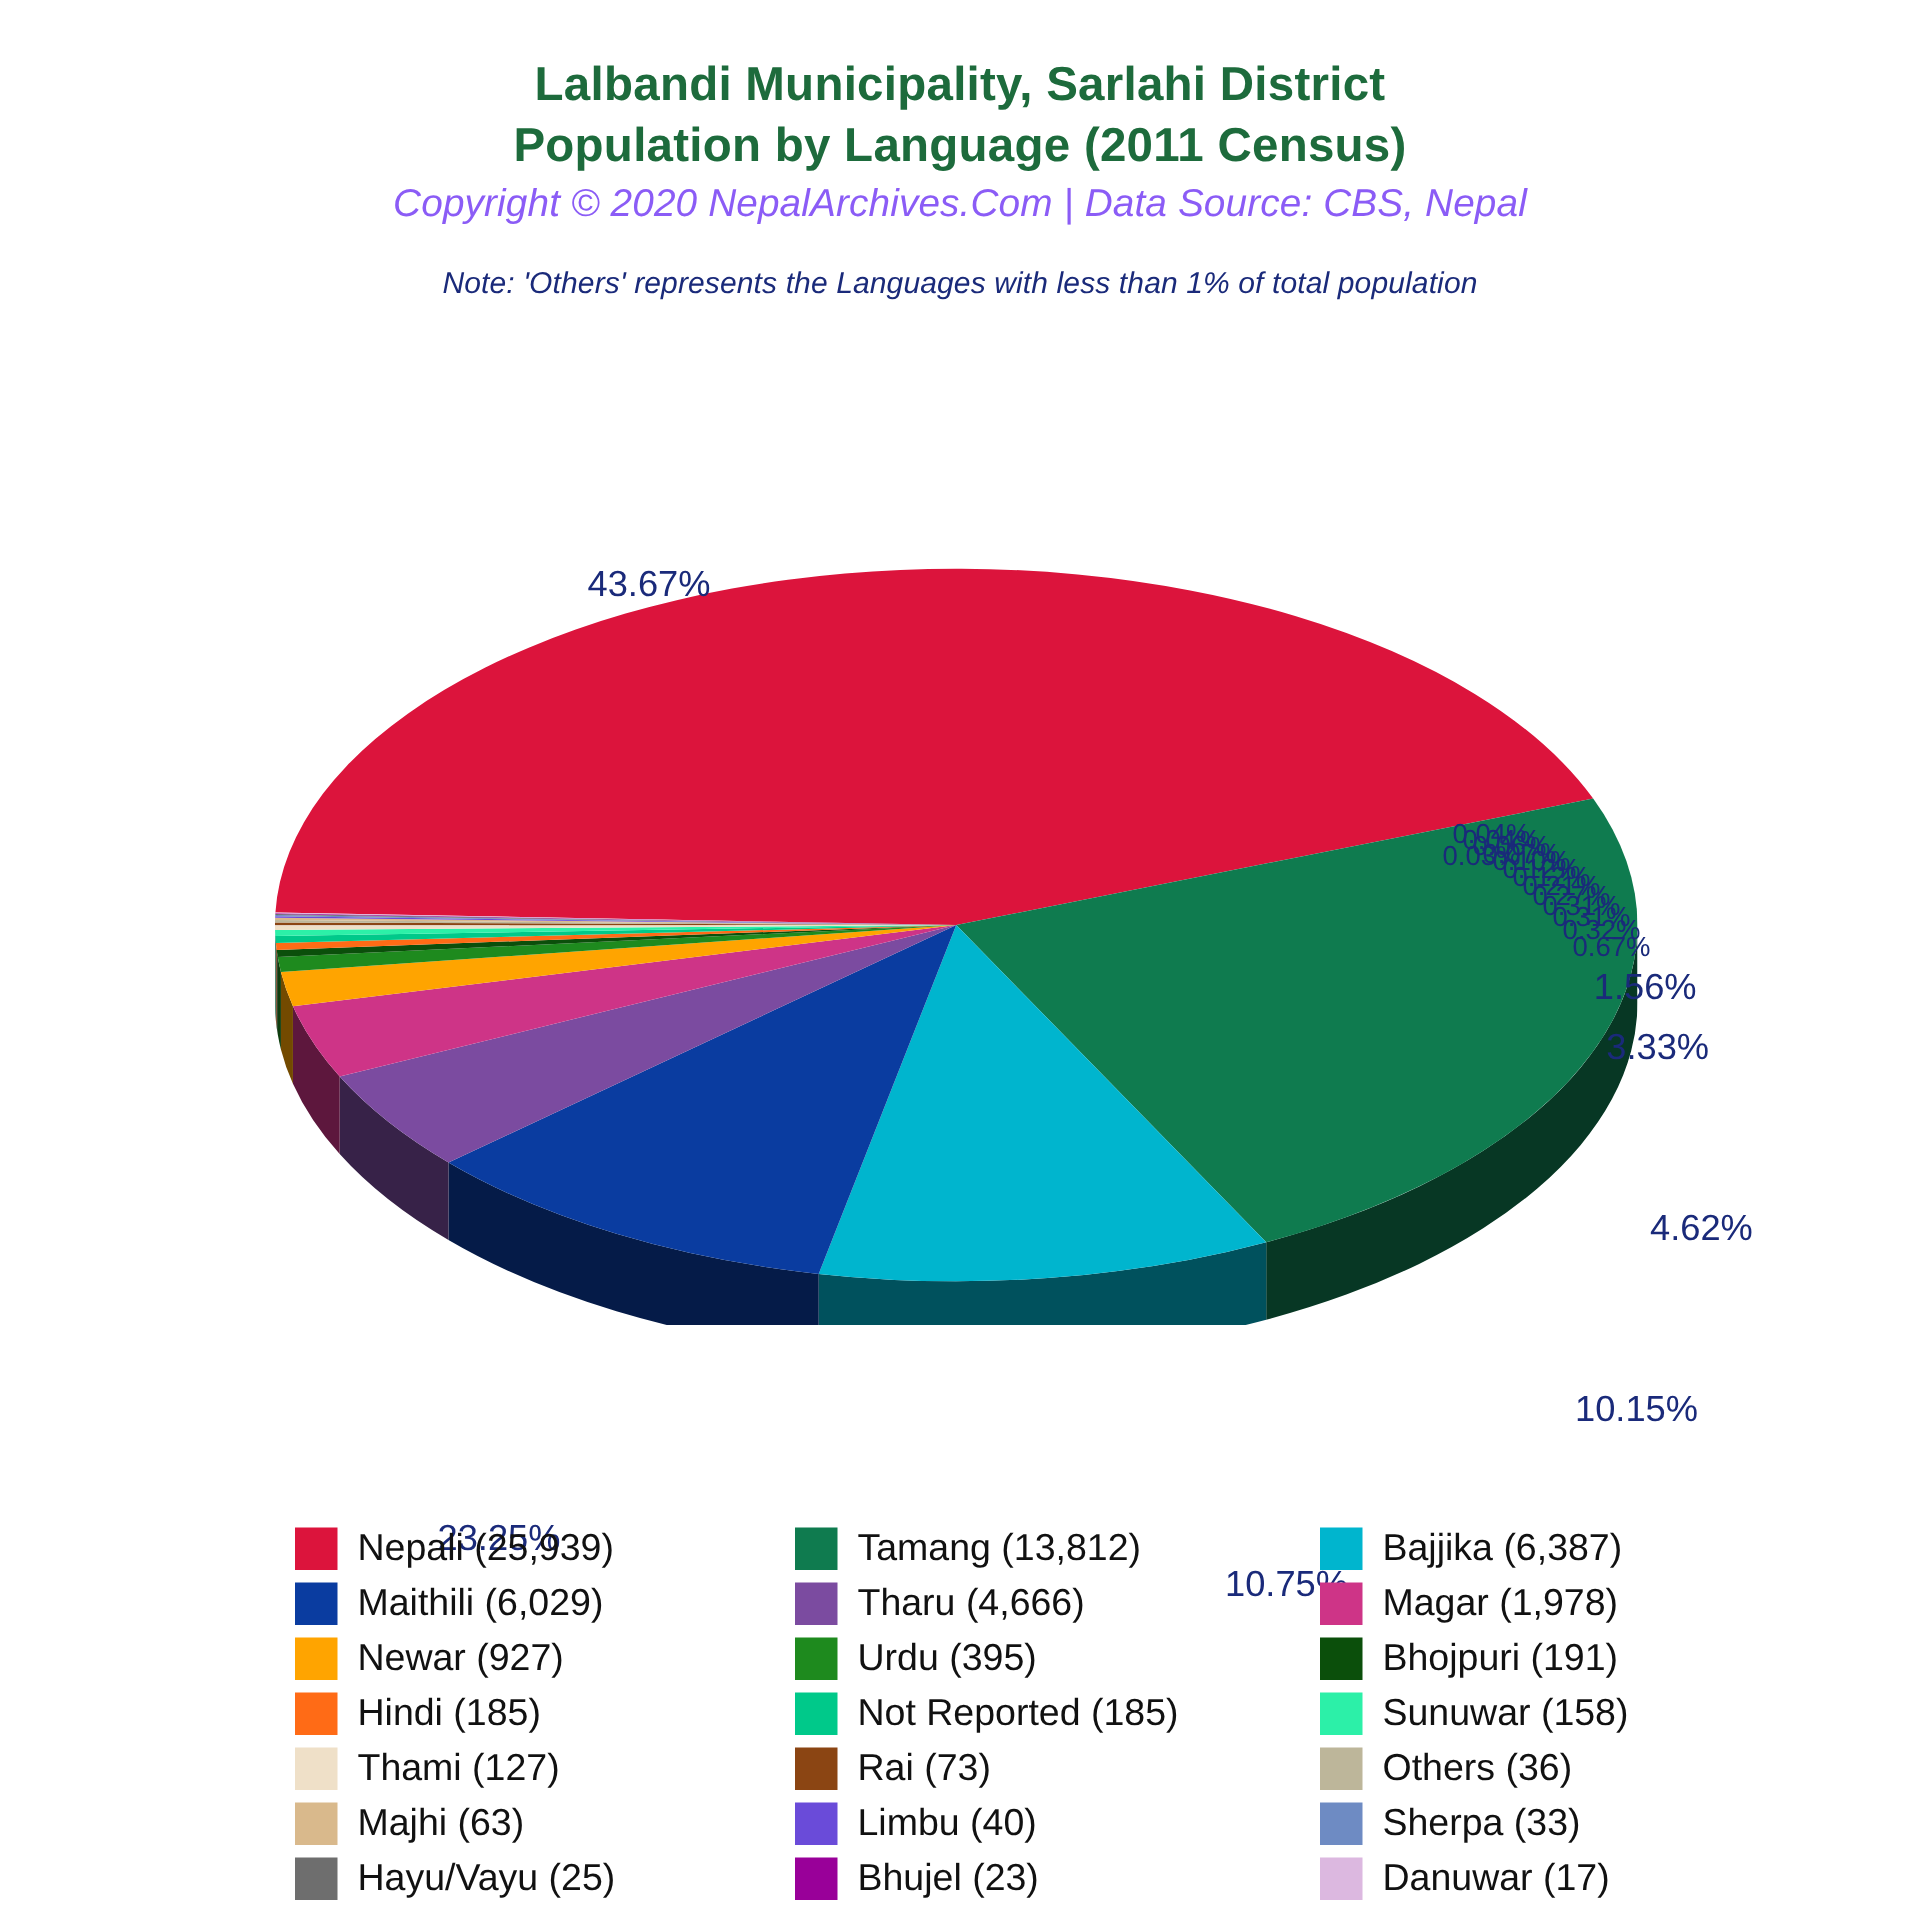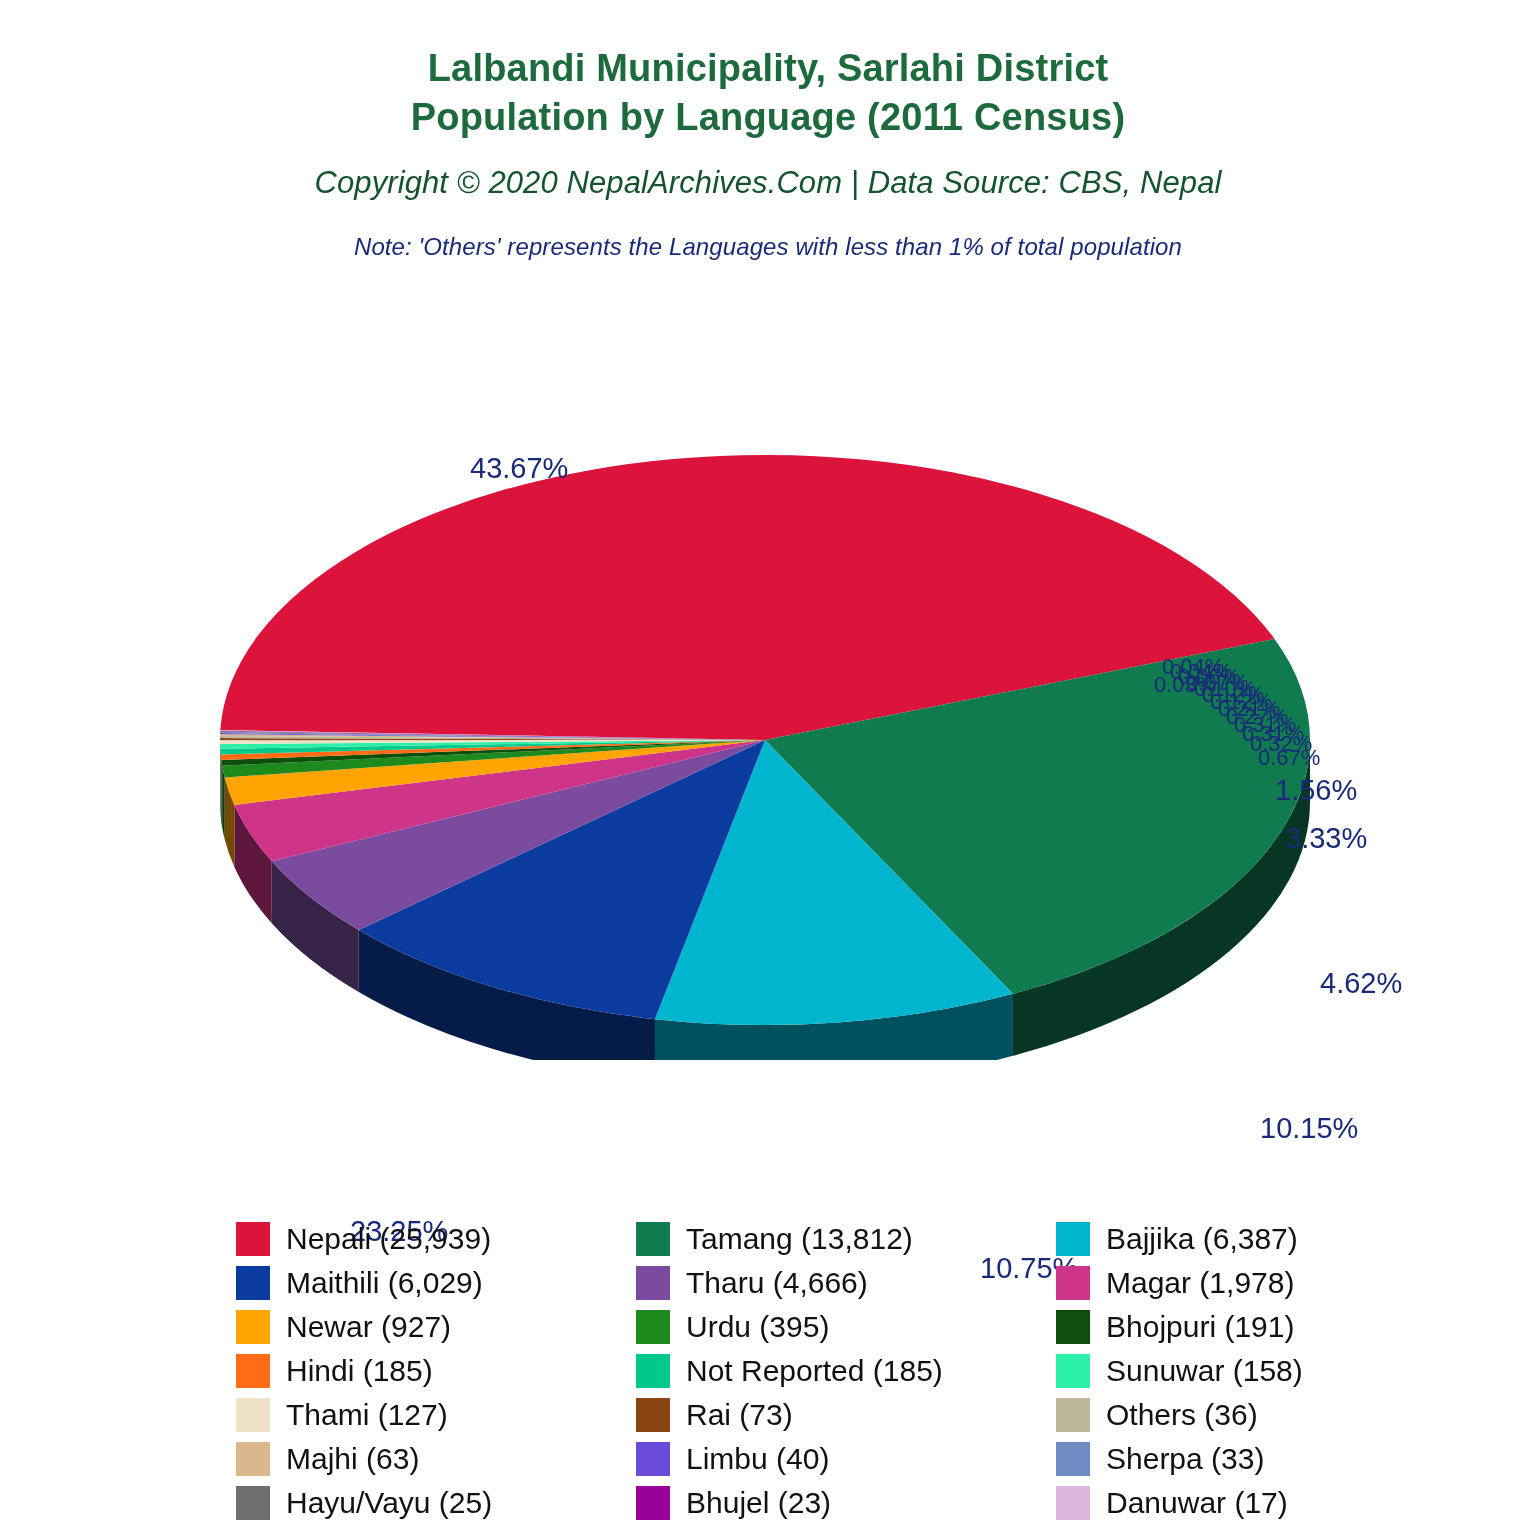--- a/index.html
+++ b/index.html
@@ -19,24 +19,24 @@
     padding-top: 44px;
   }
   .title-line {
     color: #1d6b3c;
     font-size: 38px;
     font-weight: bold;
     line-height: 1.28;
     letter-spacing: .2px;
   }
   .subtitle {
-    color: #14532d;
+    color: #8b5cf6;
     font-size: 31px;
     font-style: italic;
-    margin-top: 24px;
+    margin-top: 4px;
     letter-spacing: .1px;
   }
   .note {
     color: #1a2a7a;
     font-size: 24px;
     font-style: italic;
     margin-top: 32px;
     letter-spacing: .1px;
   }
 

